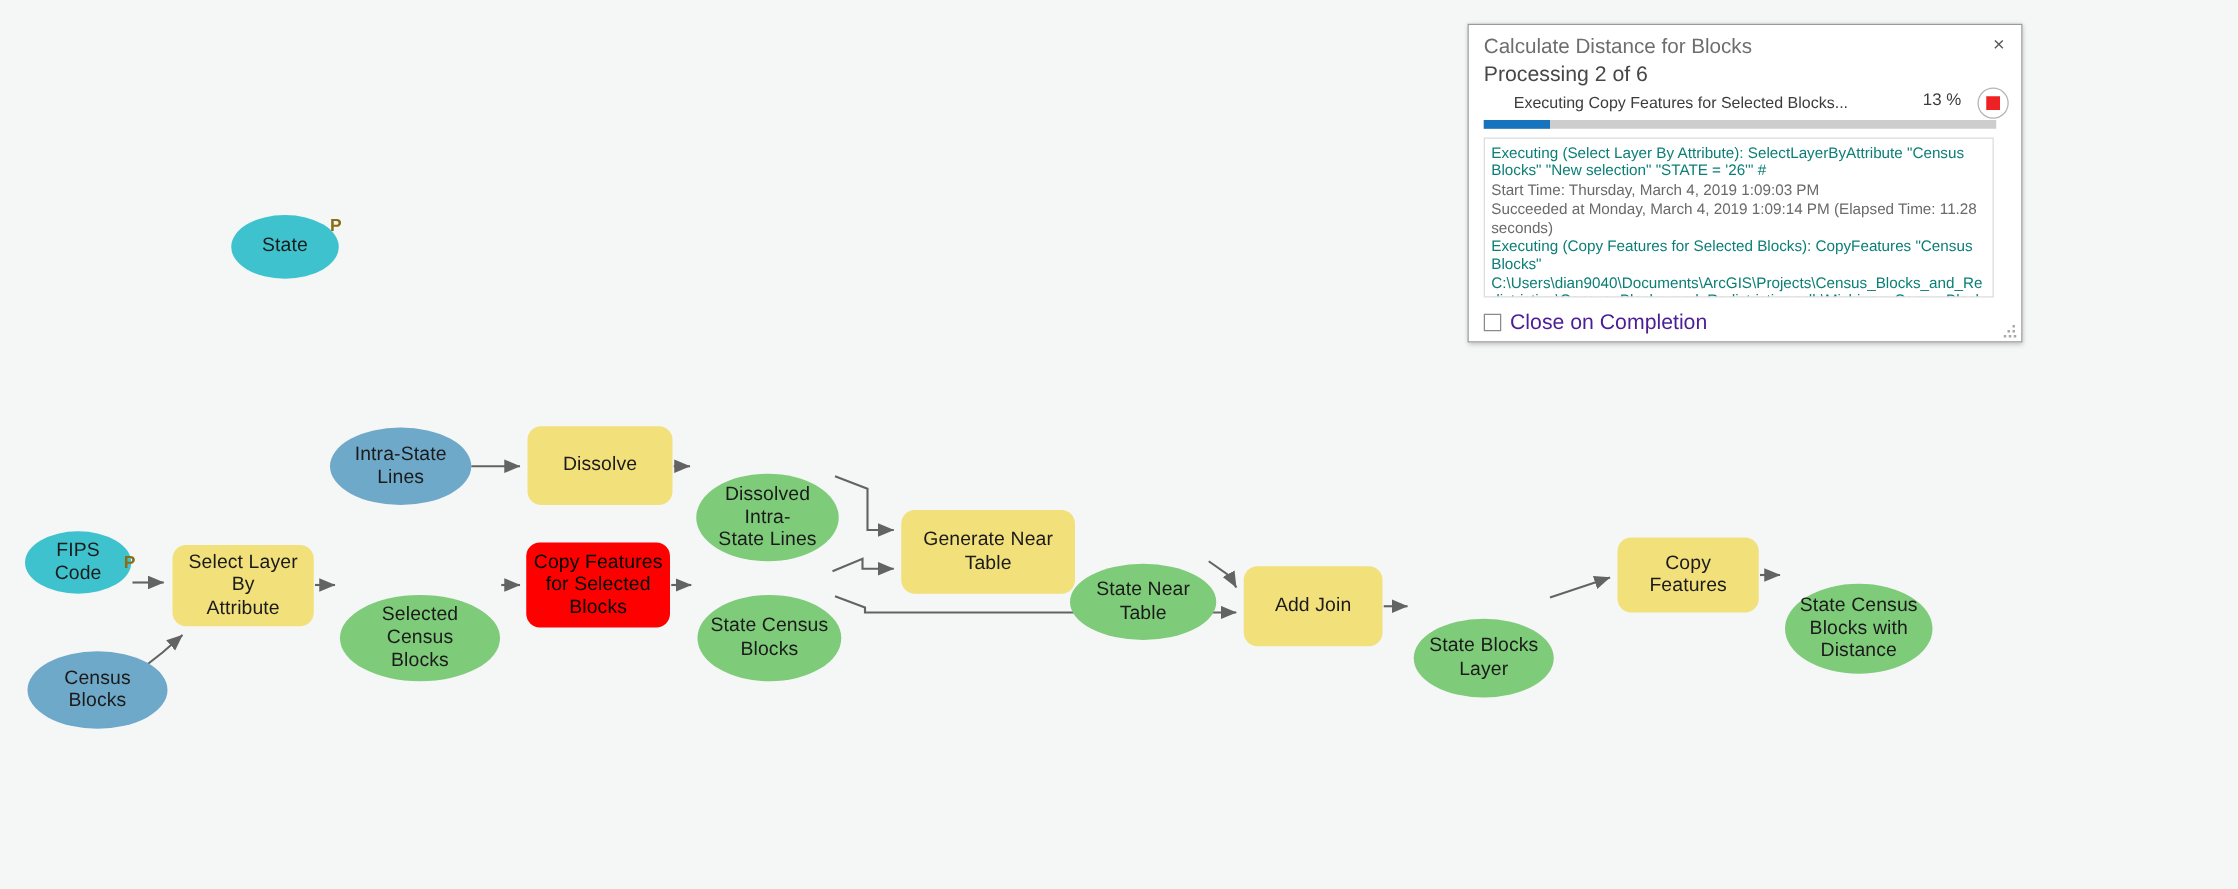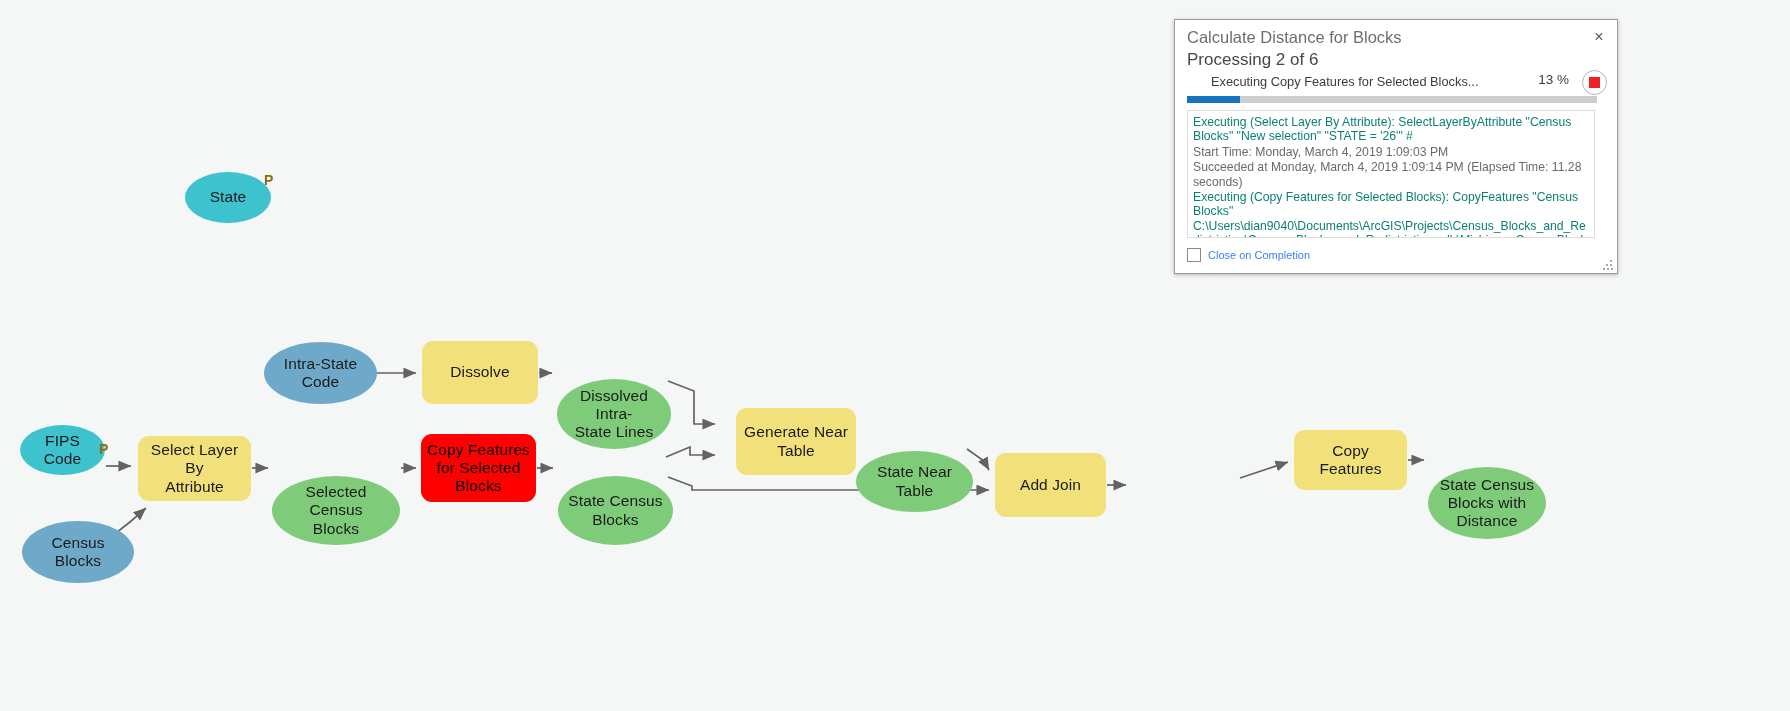--- a/index.html
+++ b/index.html
@@ -71,21 +71,21 @@
     border:1px solid #dcdcdc;background:#fff;overflow:hidden;
     padding:4px 5px 5px 5px;box-sizing:border-box;
   }
   .logline{font-size:12.2px;line-height:1.18;margin:0 0 1px 0;word-break:break-word;}
   .lg-exec{color:#0b7f76;}
   .lg-info{color:#6a6a6a;}
   #closecomp{
     position:absolute;left:12px;top:228px;display:flex;align-items:center;gap:7px;cursor:pointer;
   }
   #closecomp .box{width:12px;height:12px;border:1px solid #8a8a8a;background:#fff;}
-  #closecomp .txt{font-size:11px;color:#3b82f6;}
+  #closecomp .txt{font-size:17px;color:#4c1d95;}
   #grip{position:absolute;right:4px;bottom:3px;width:10px;height:10px;}
   #grip s{position:absolute;width:2px;height:2px;background:#a8a8a8;display:block;}
 </style>
 </head>
 <body>
 
 <div id="canvas">
 
   <svg id="edges">
     <defs>
@@ -111,21 +111,21 @@
       <path d="M1408,460 L1424,460"></path>
     </g>
   </svg>
 
   <div class="node ellipse var-cyan" style="left:185px;top:172px;width:86px;height:51px;">
     <span class="lbl">State</span>
   </div>
   <span class="pmark" style="left:264px;top:172px;">P</span>
 
   <div class="node ellipse var-blue" style="left:264px;top:342px;width:113px;height:62px;">
-    <span class="lbl">Intra-State Code</span>
+    <span class="lbl">Intra-State Lines</span>
   </div>
 
   <div class="node tool" style="left:422px;top:341px;width:116px;height:63px;">
     <span class="lbl">Dissolve</span>
   </div>
 
   <div class="node ellipse var-green" style="left:557px;top:337px;width:114px;height:70px;">
     <span class="lbl">Dissolved Intra-
 State Lines</span>
   </div>
@@ -153,33 +153,37 @@
     <span class="lbl">Copy Features
 for Selected
 Blocks</span>
   </div>
 
   <div class="node ellipse var-green" style="left:558px;top:434px;width:115px;height:69px;">
     <span class="lbl">State Census
 Blocks</span>
   </div>
 
-  <div class="node tool" style="left:736px;top:408px;width:120px;height:67px;">
+  <div class="node tool" style="left:721px;top:408px;width:139px;height:67px;">
     <span class="lbl">Generate Near
 Table</span>
   </div>
 
   <div class="node ellipse var-green" style="left:856px;top:409px;width:117px;height:61px;">
     <span class="lbl">State Near Table</span>
   </div>
 
   <div class="node tool" style="left:995px;top:453px;width:111px;height:64px;text-align:right;">
     <span class="lbl">Add Join</span>
   </div>
 
+  <div class="node ellipse var-green" style="left:1131px;top:453px;width:112px;height:63px;">
+    <span class="lbl">State Blocks
+Layer</span>
+  </div>
 
   <div class="node tool" style="left:1294px;top:430px;width:113px;height:60px;">
     <span class="lbl">Copy Features</span>
   </div>
 
   <div class="node ellipse var-green" style="left:1428px;top:425px;width:118px;height:72px;">
     <span class="lbl">State Census
 Blocks with
 Distance</span>
   </div>
@@ -195,21 +199,21 @@
   <div id="stopbtn">
     <i></i>
   </div>
 
   <div id="pbar">
     <div id="pfill" style="width: 13%;"></div>
   </div>
 
   <div id="log">
       <div class="logline lg-exec">Executing (Select Layer By Attribute): SelectLayerByAttribute "Census Blocks" "New selection" "STATE = '26'" #</div>
-      <div class="logline lg-info">Start Time: Monday, March 4, 2019 1:09:03 PM</div>
+      <div class="logline lg-info">Start Time: Thursday, March 4, 2019 1:09:03 PM</div>
       <div class="logline lg-info">Succeeded at Monday, March 4, 2019 1:09:14 PM (Elapsed Time: 11.28 seconds)</div>
       <div class="logline lg-exec">Executing (Copy Features for Selected Blocks): CopyFeatures "Census Blocks" C:\Users\dian9040\Documents\ArcGIS\Projects\Census_Blocks_and_Redistricting\Census_Blocks_and_Redistricting.gdb\Michigan_CensusBlocks # # # #</div>
     </div>
 
   <div id="closecomp">
     <span class="box"></span>
     <span class="txt">Close on Completion</span>
   </div>
 
   <div id="grip">

